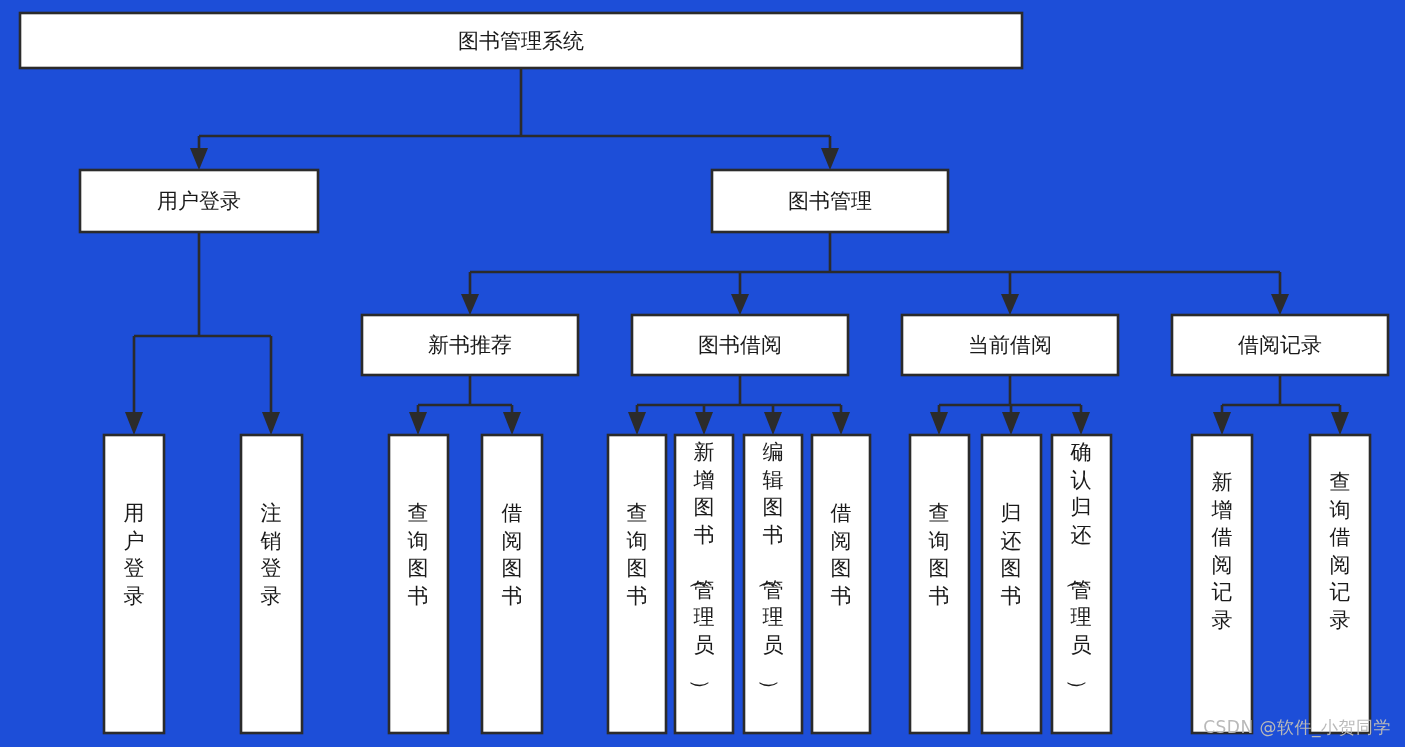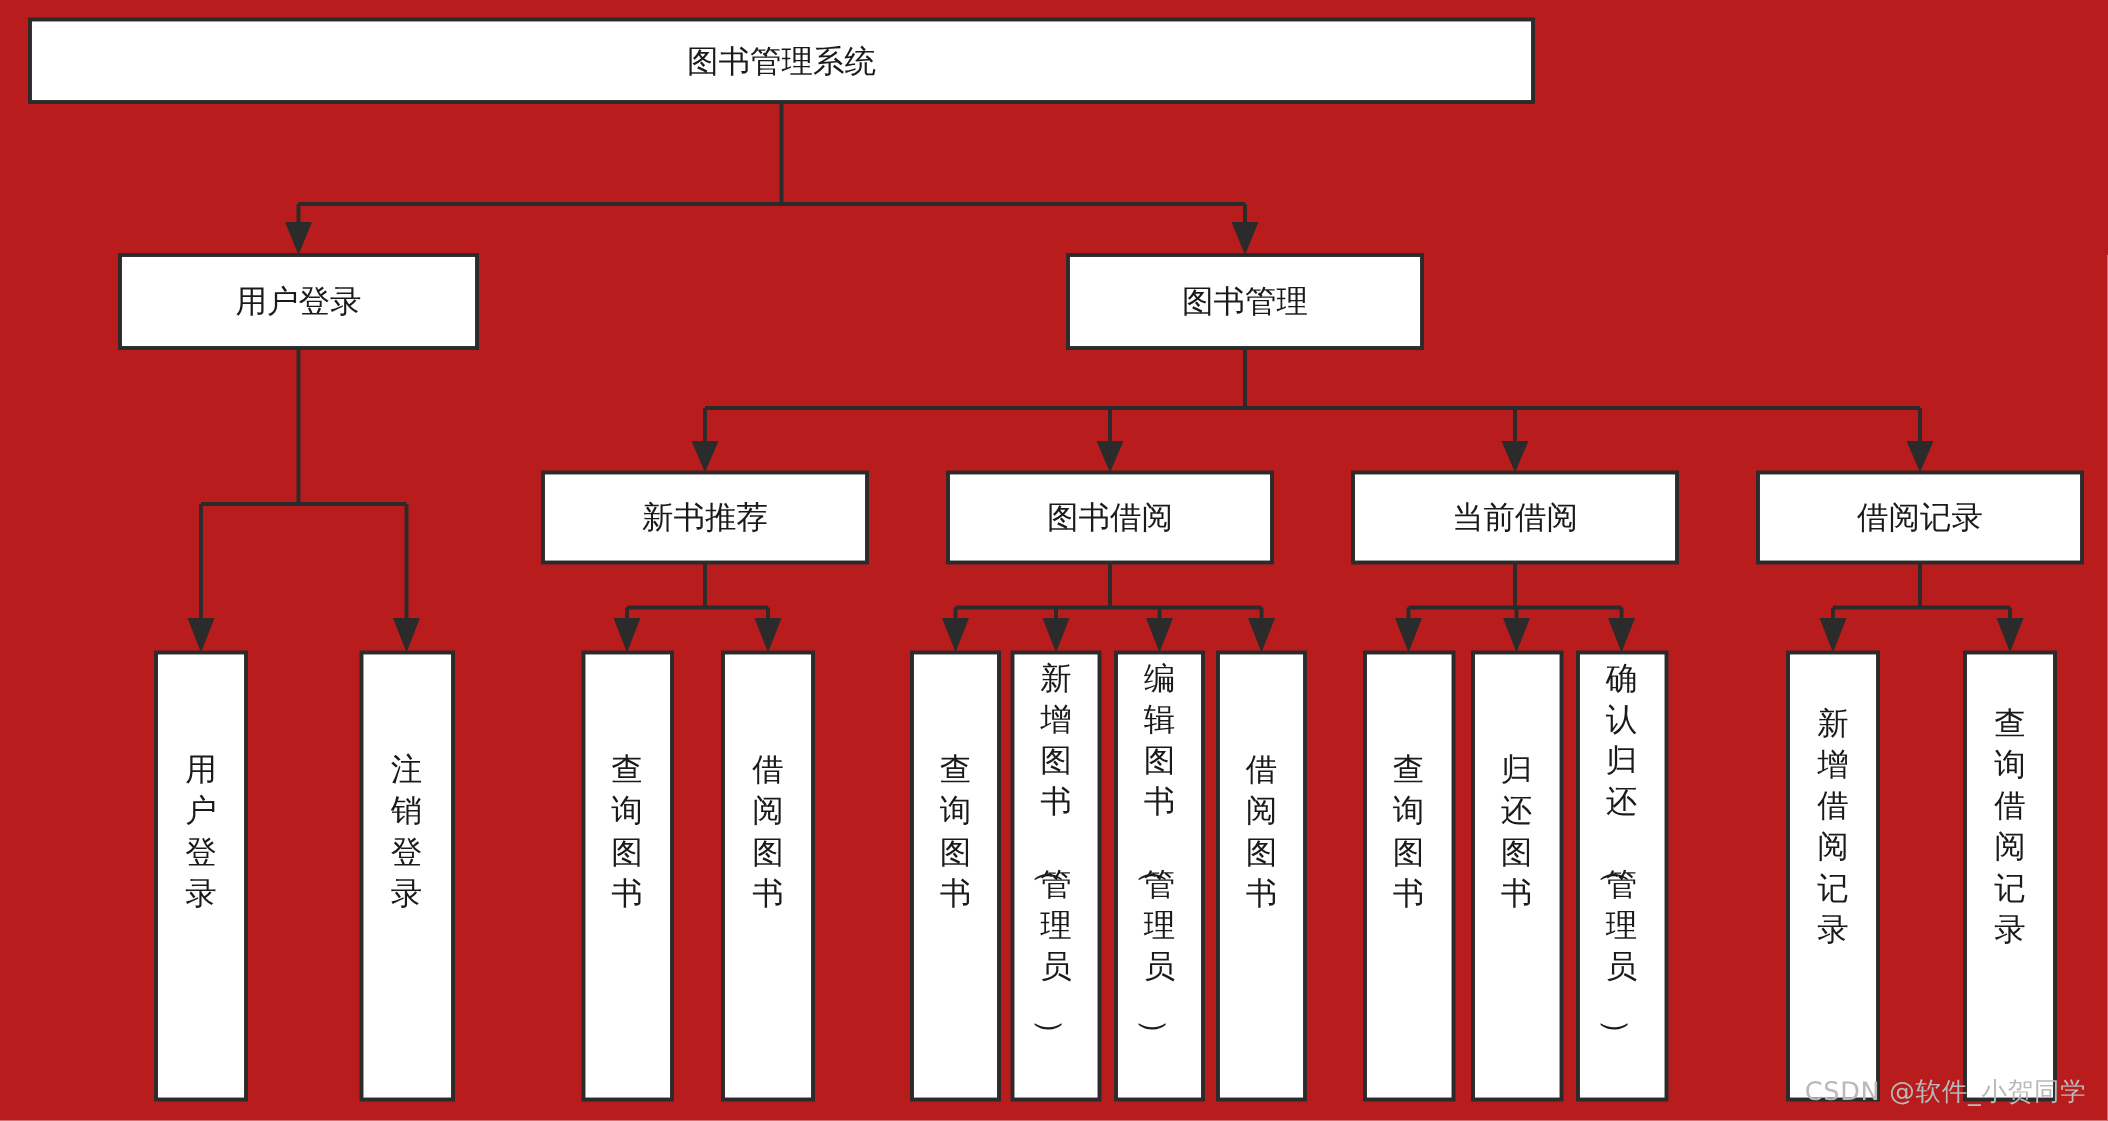--- a/index.html
+++ b/index.html
@@ -10,21 +10,21 @@
   body {
     width: 1405px;
     height: 747px;
     overflow: hidden;
     font-family: "DejaVu Sans", "Liberation Sans", sans-serif;
   }
   #diagram-root {
     position: relative;
     width: 1405px;
     height: 747px;
-    background: #b91c1c;
+    background: #1d4ed8;
   }
   svg#tree-svg {
     position: absolute;
     top: 0;
     left: 0;
     width: 1405px;
     height: 747px;
     display: block;
   }
   .node-box {

